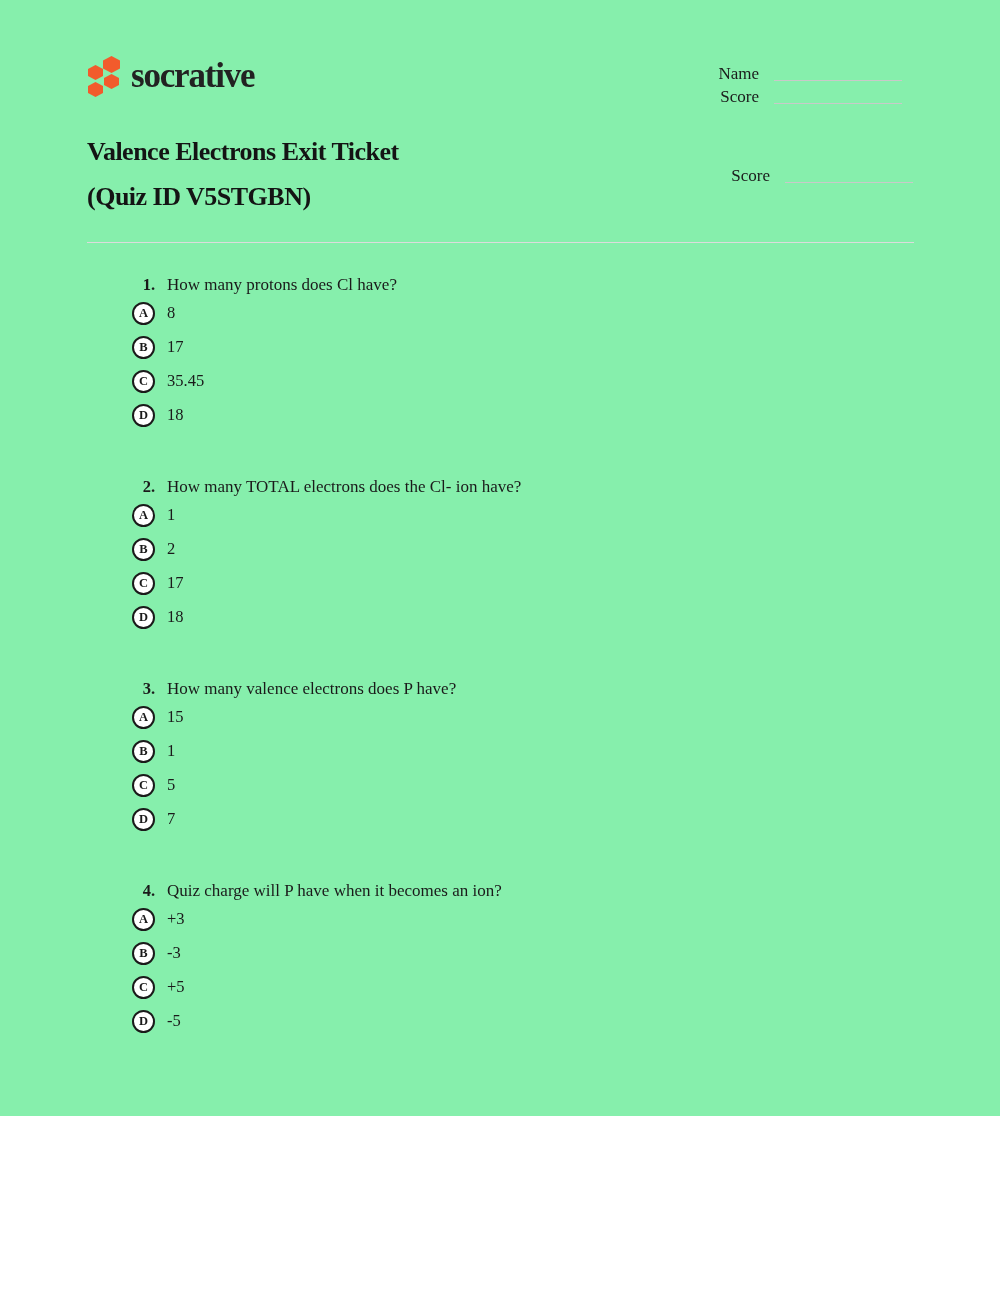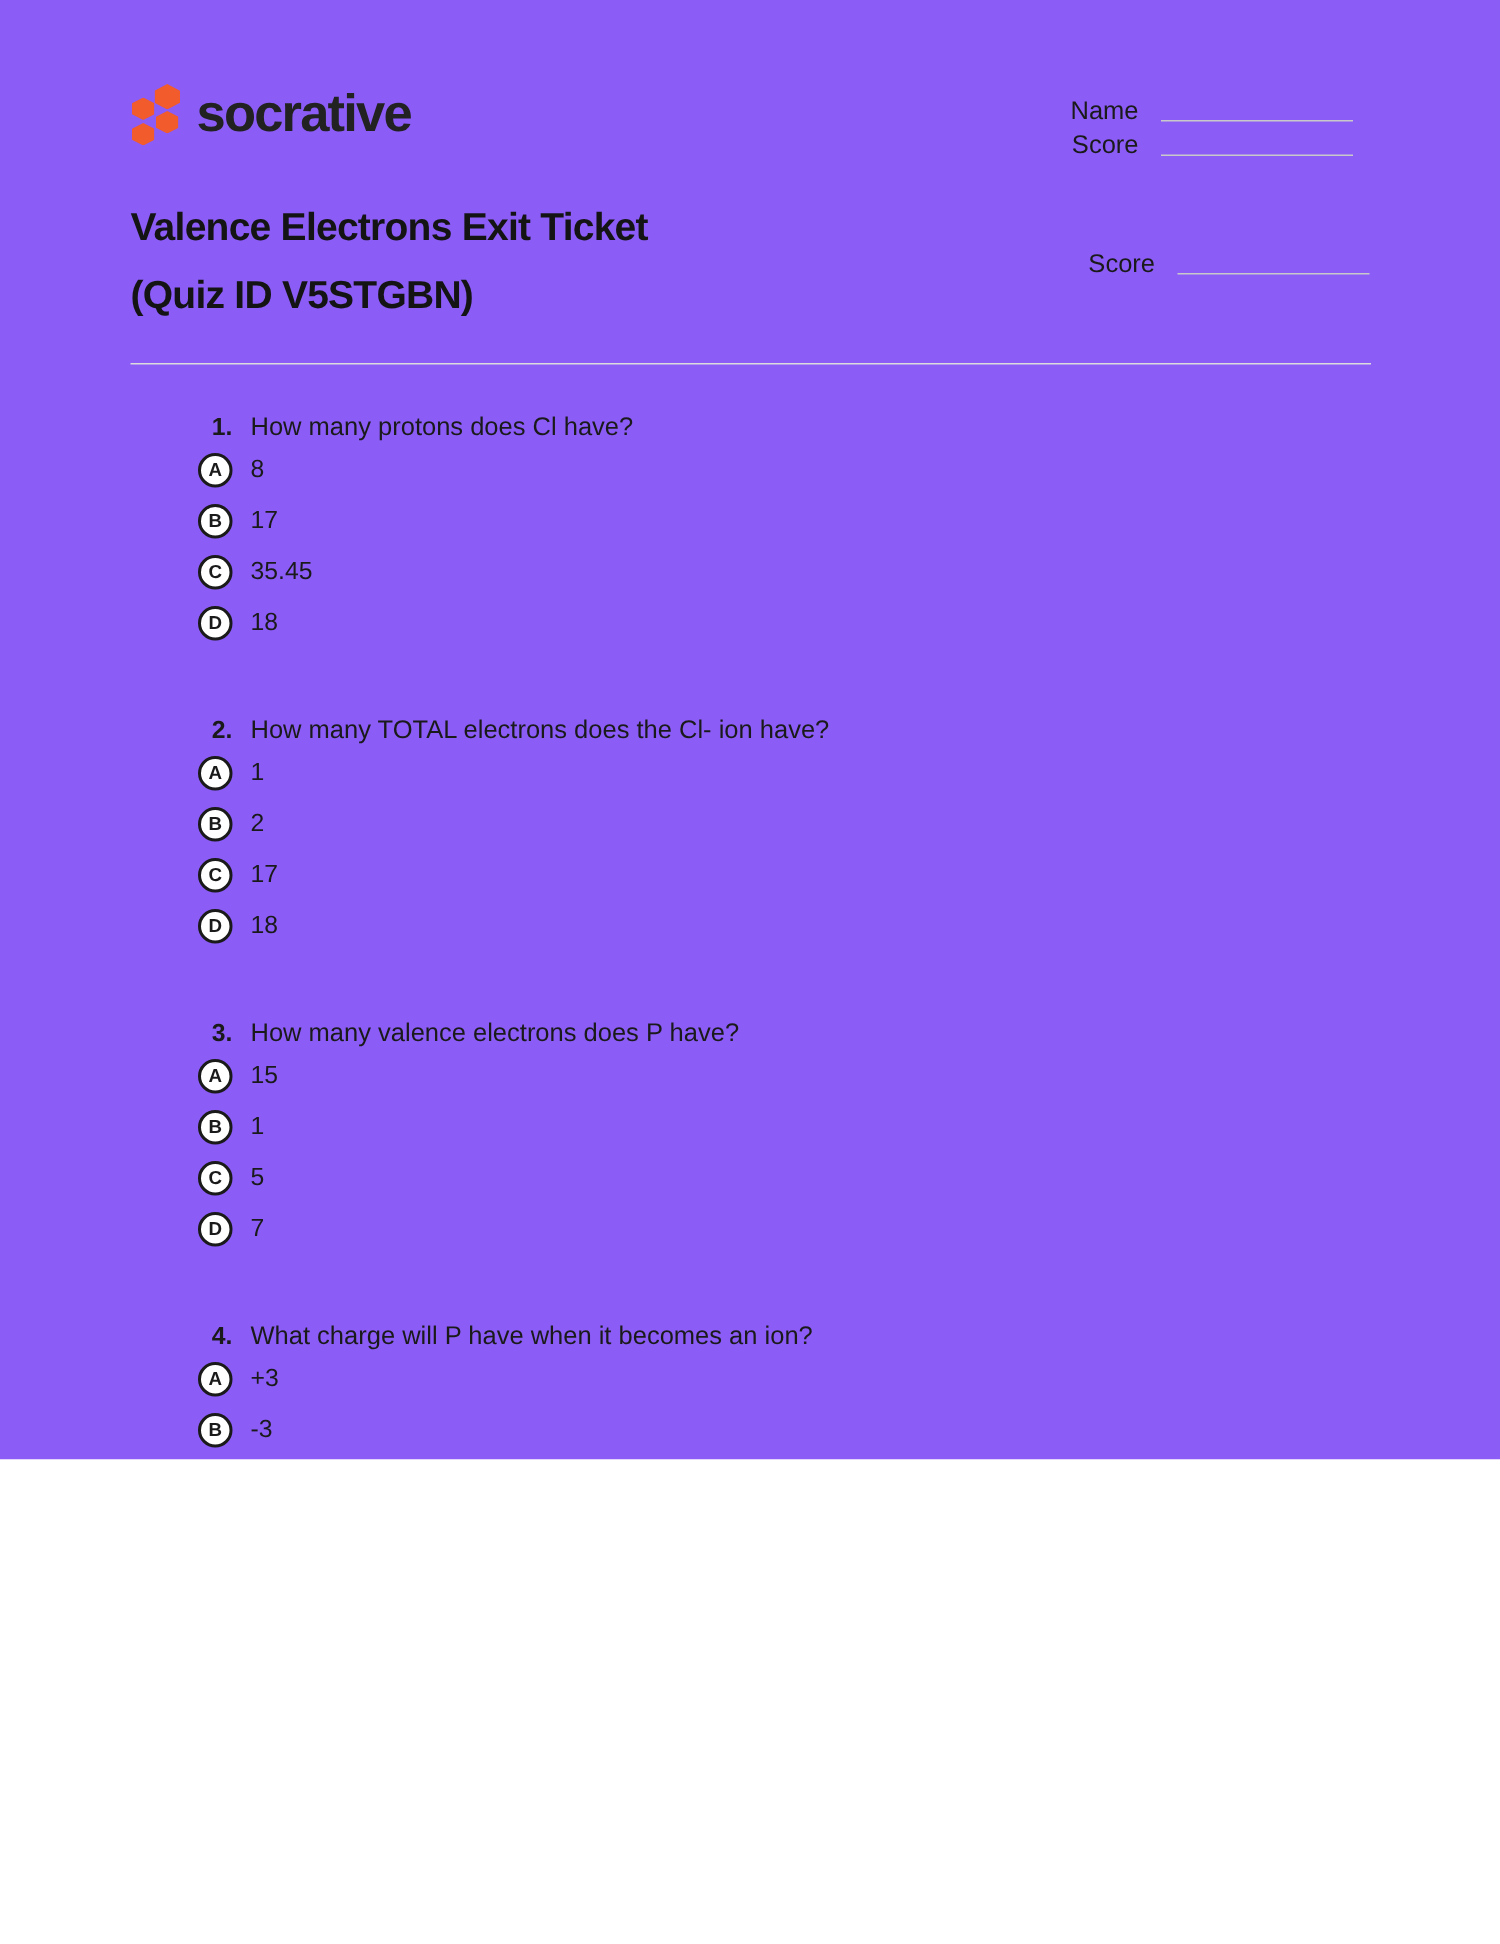--- a/index.html
+++ b/index.html
@@ -1,21 +1,21 @@
 <!DOCTYPE html>
 <html><head>
 <meta charset="utf-8">
 <style>
   * { margin:0; padding:0; box-sizing:border-box; }
   html,body { background:#ffffff; }
   .page {
     position:relative;
-    width:1000px; height:973px;
-    background:#8b5cf6;
-    font-family:Liberation Sans, sans-serif;
+    width:1000px; height:1116px;
+    background:#86efac;
+    font-family:Liberation Serif, serif;
     color:#1a1a1a;
     overflow:hidden;
   }
 
   
   .logo { position:absolute; left:87px; top:53px; display:flex; align-items:flex-start; }
   .hexes { position:relative; width:36px; height:44px; flex:none; }
   .hex { position:absolute; background:#f25b2c;
          clip-path:polygon(50% 0%, 100% 26%, 100% 74%, 50% 100%, 0% 74%, 0% 26%); }
   .hex1 { left:16px; top:3px;  width:17px; height:17px; }
@@ -201,21 +201,21 @@
     <span class="bubble">
       <span class="bubble-letter">D</span>
     </span>
     <span class="opt-text">7</span>
   </div>
 </div>
 
   <div class="question">
     <div class="q-header">
       <span class="q-num">4.</span>
-      <span class="q-text">What charge will P have when it becomes an ion?</span>
+      <span class="q-text">Quiz charge will P have when it becomes an ion?</span>
     </div>
 
   <div class="option">
     <span class="bubble">
       <span class="bubble-letter">A</span>
     </span>
     <span class="opt-text">+3</span>
   </div>
 
   <div class="option">

